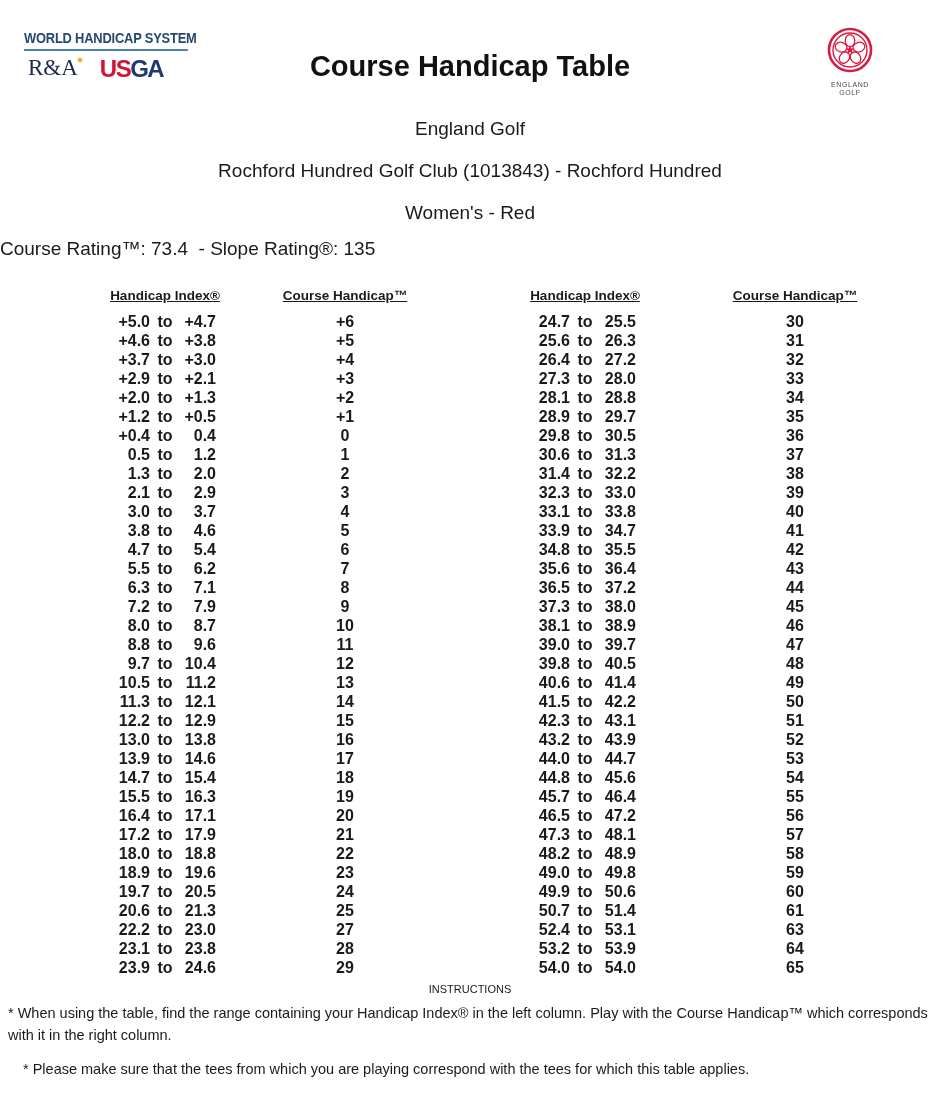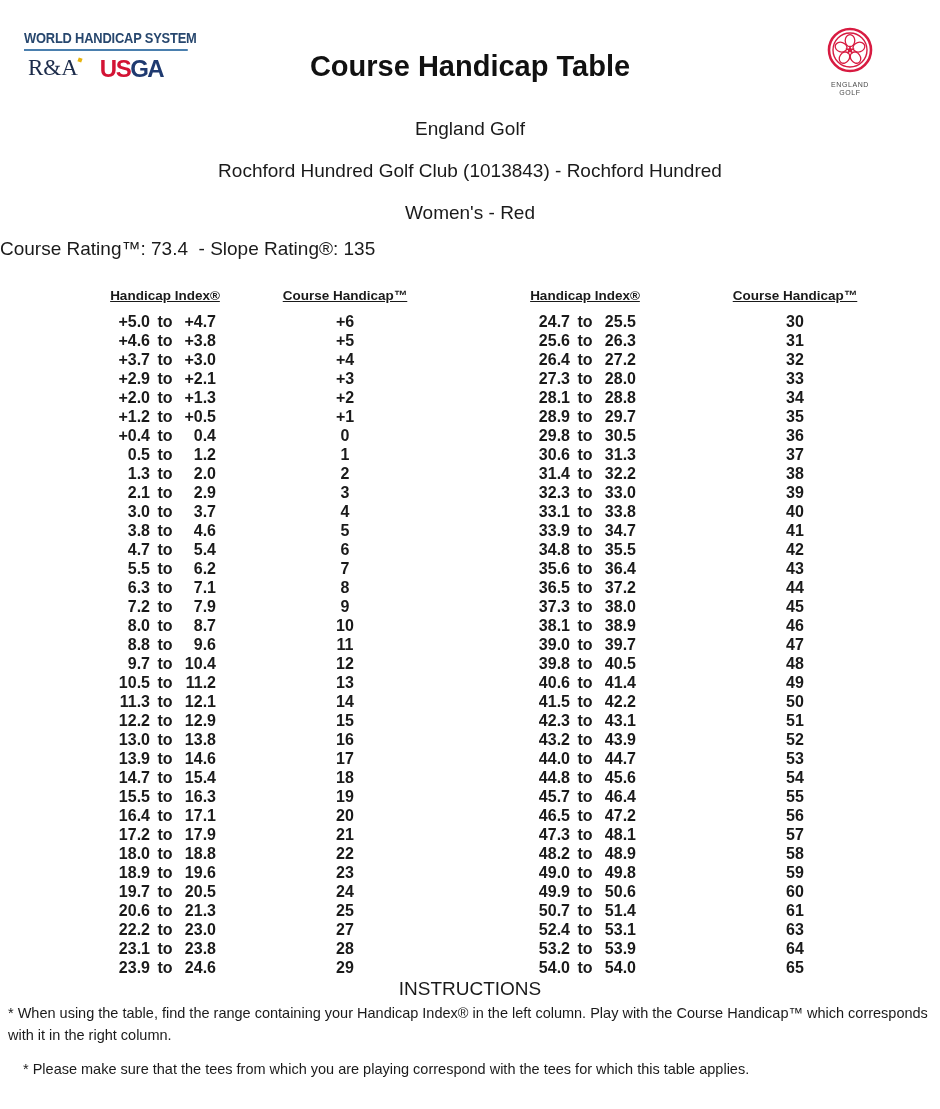--- a/index.html
+++ b/index.html
@@ -36,21 +36,21 @@
   .thead,.trow{display:grid;grid-template-columns:170px 190px 290px 130px;}
   .thead{margin-top:22px;line-height:20px;font-size:13.5px;font-weight:bold;text-decoration:underline;}
   .thead > div{text-align:center;}
   .tbody{margin-top:6px;}
   .trow{line-height:19px;font-size:16px;font-weight:bold;}
   .cell-range{text-align:center;}
   .cell-value{text-align:center;}
   .num{display:inline-block;width:36px;text-align:right;}
   .tosep{display:inline-block;width:30px;text-align:center;font-weight:bold;}
   
-  .instructions-heading{text-align:center;font-size:19px;line-height:20px;margin-top:2px;}
+  .instructions-heading{text-align:center;font-size:11px;line-height:20px;margin-top:2px;}
   .instr-p{font-size:14.5px;line-height:22px;margin:0 10px 0 8px;}
   .instr-p1{margin-top:3px;}
   .instr-p2{margin-top:12px;margin-left:23px;}
 </style>
 </head>
 <body>
 
 <div class="header">
   <div class="whs">
     <span class="whs-title">WORLD HANDICAP SYSTEM</span>

